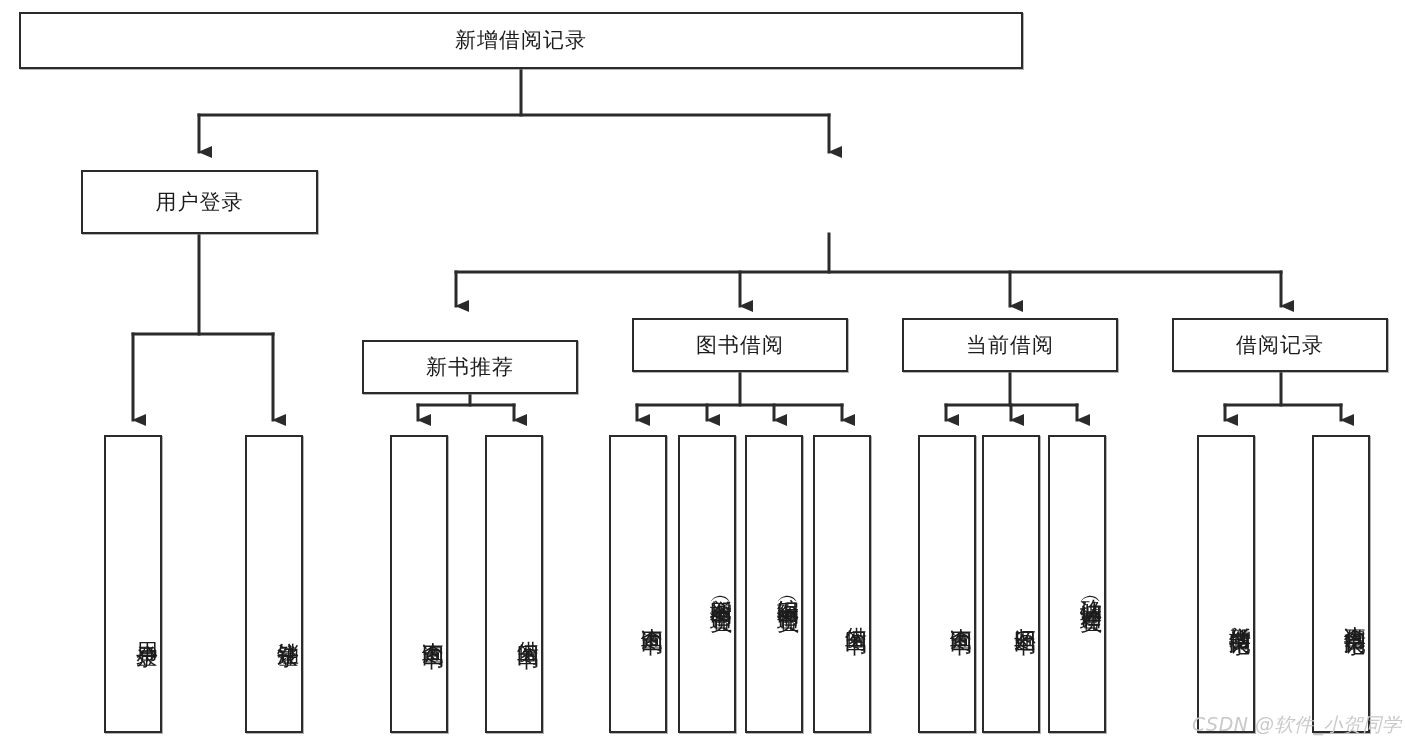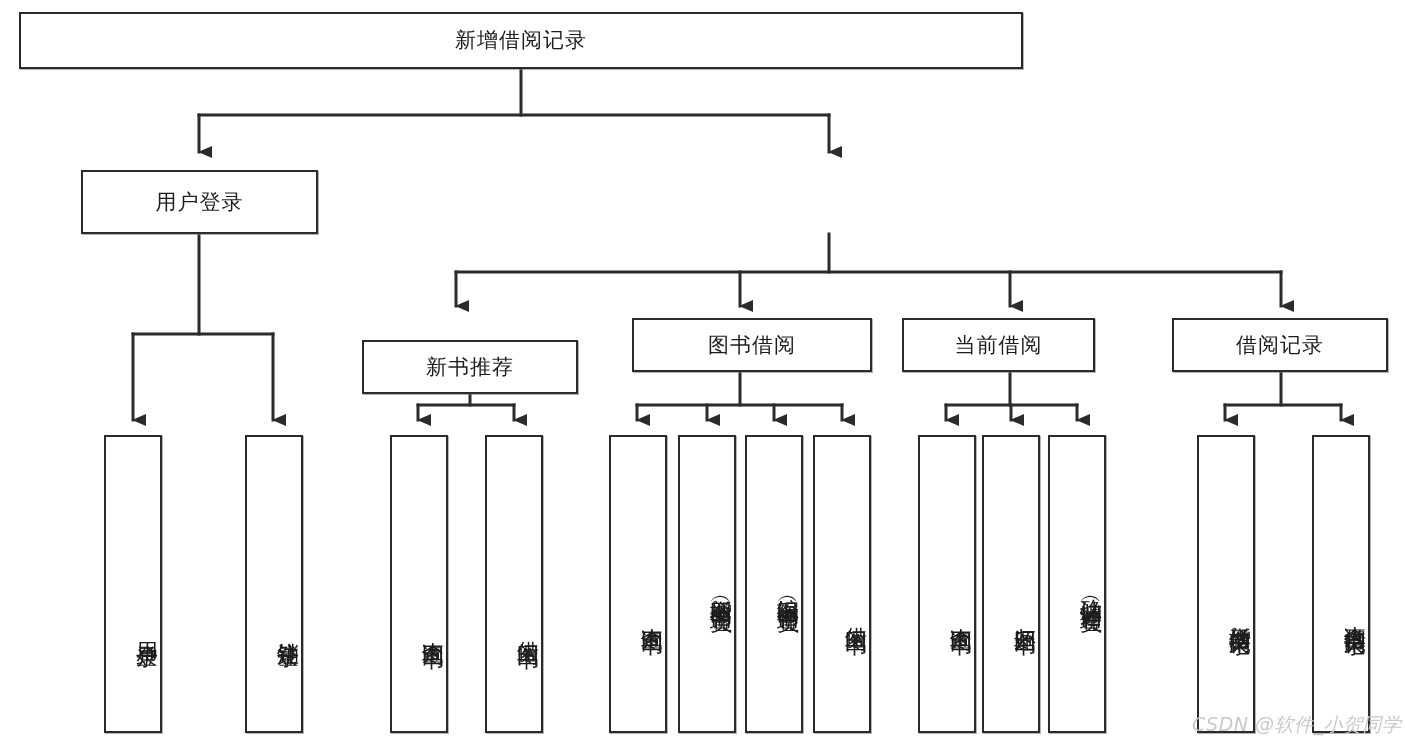--- a/index.html
+++ b/index.html
@@ -122,24 +122,24 @@
     <span>新增借阅记录</span>
   </div>
 
   <div class="node node-h" style="left:81px; top:170px; width:237px; height:64px;">
     <span>用户登录</span>
   </div>
 
   <div class="node node-h" style="left:362px; top:318px; width:216px; height:54px;margin-top:22px;">
     <span>新书推荐</span>
   </div>
-  <div class="node node-h" style="left:632px; top:318px; width:240px; height:54px;">
+  <div class="node node-h" style="left:632px; top:318px; width:216px; height:54px;">
     <span>图书借阅</span>
   </div>
-  <div class="node node-h" style="left:902px; top:318px; width:193px; height:54px;">
+  <div class="node node-h" style="left:902px; top:318px; width:216px; height:54px;">
     <span>当前借阅</span>
   </div>
   <div class="node node-h" style="left:1172px; top:318px; width:216px; height:54px;">
     <span>借阅记录</span>
   </div>
 
   <div class="node node-v pad-small" style="left:104px; top:435px; width:58px; height:298px;">
     <span>用户登录</span>
   </div>
   <div class="node node-v pad-small" style="left:245px; top:435px; width:58px; height:298px;">

